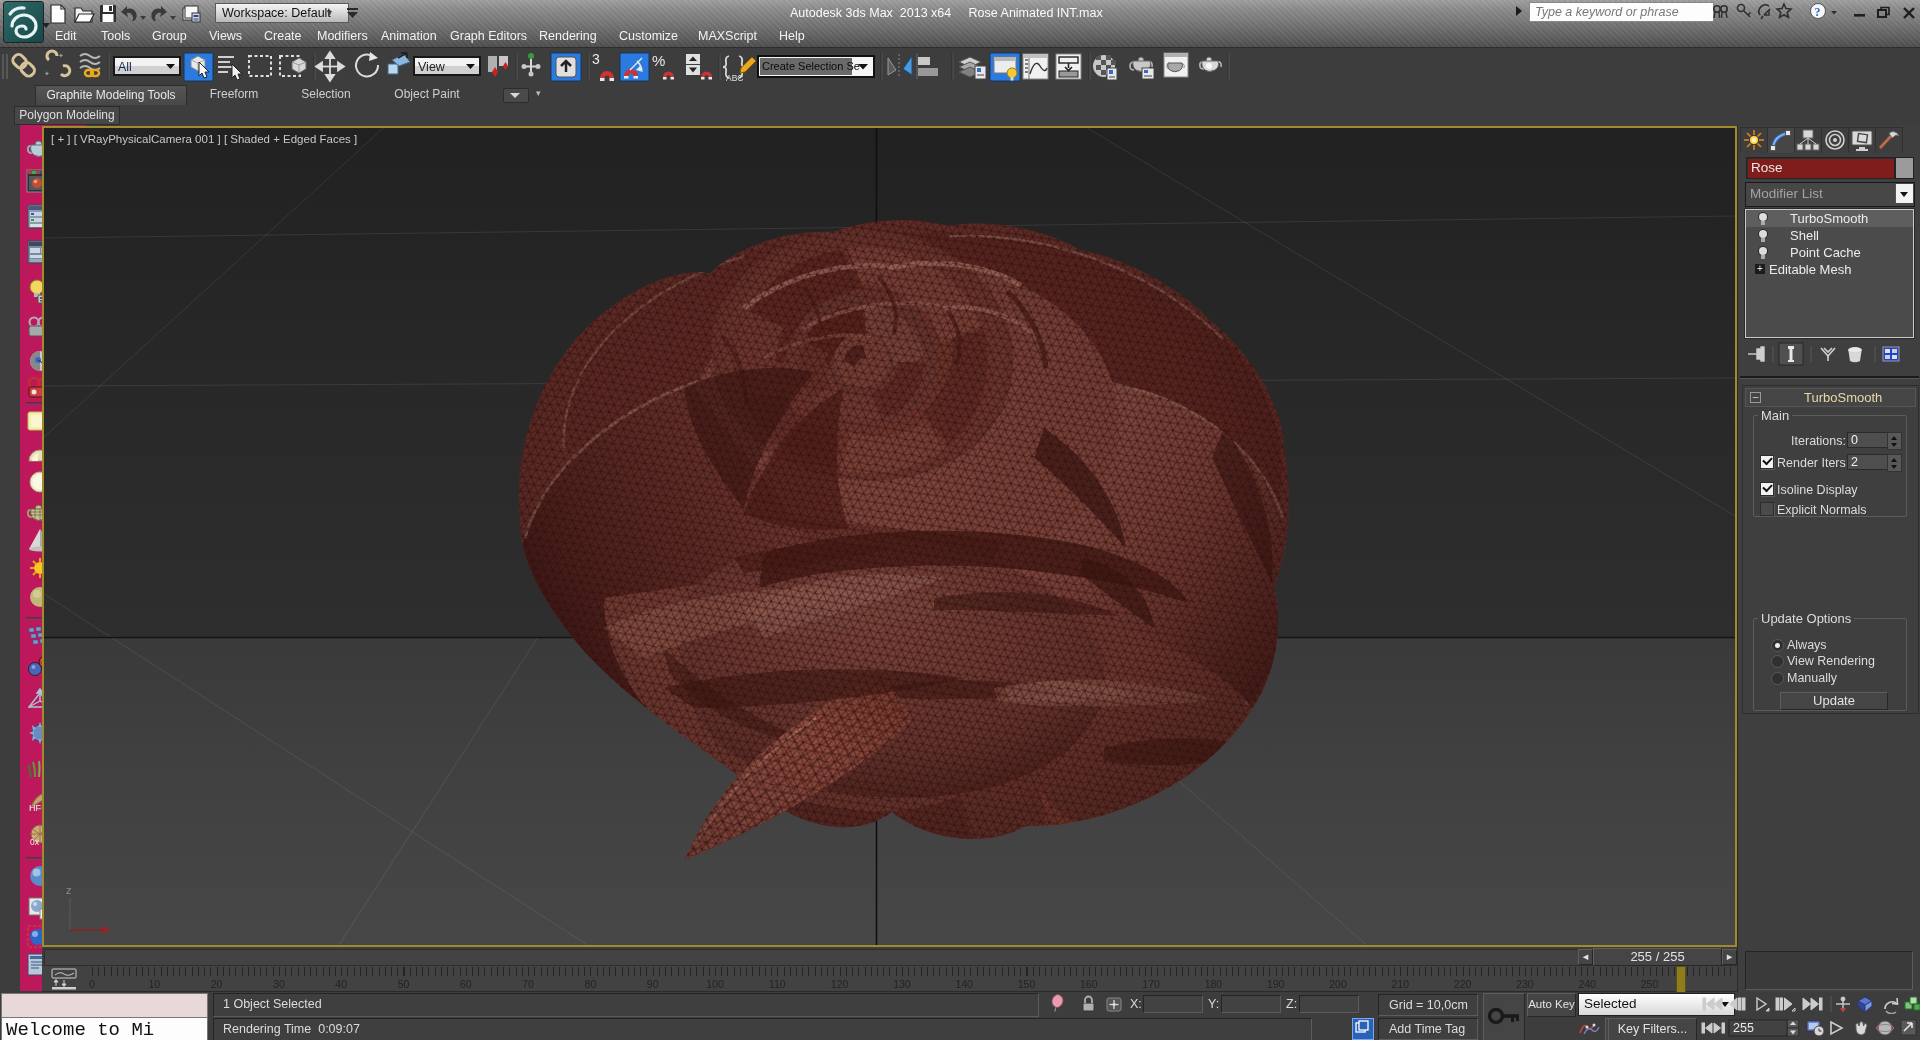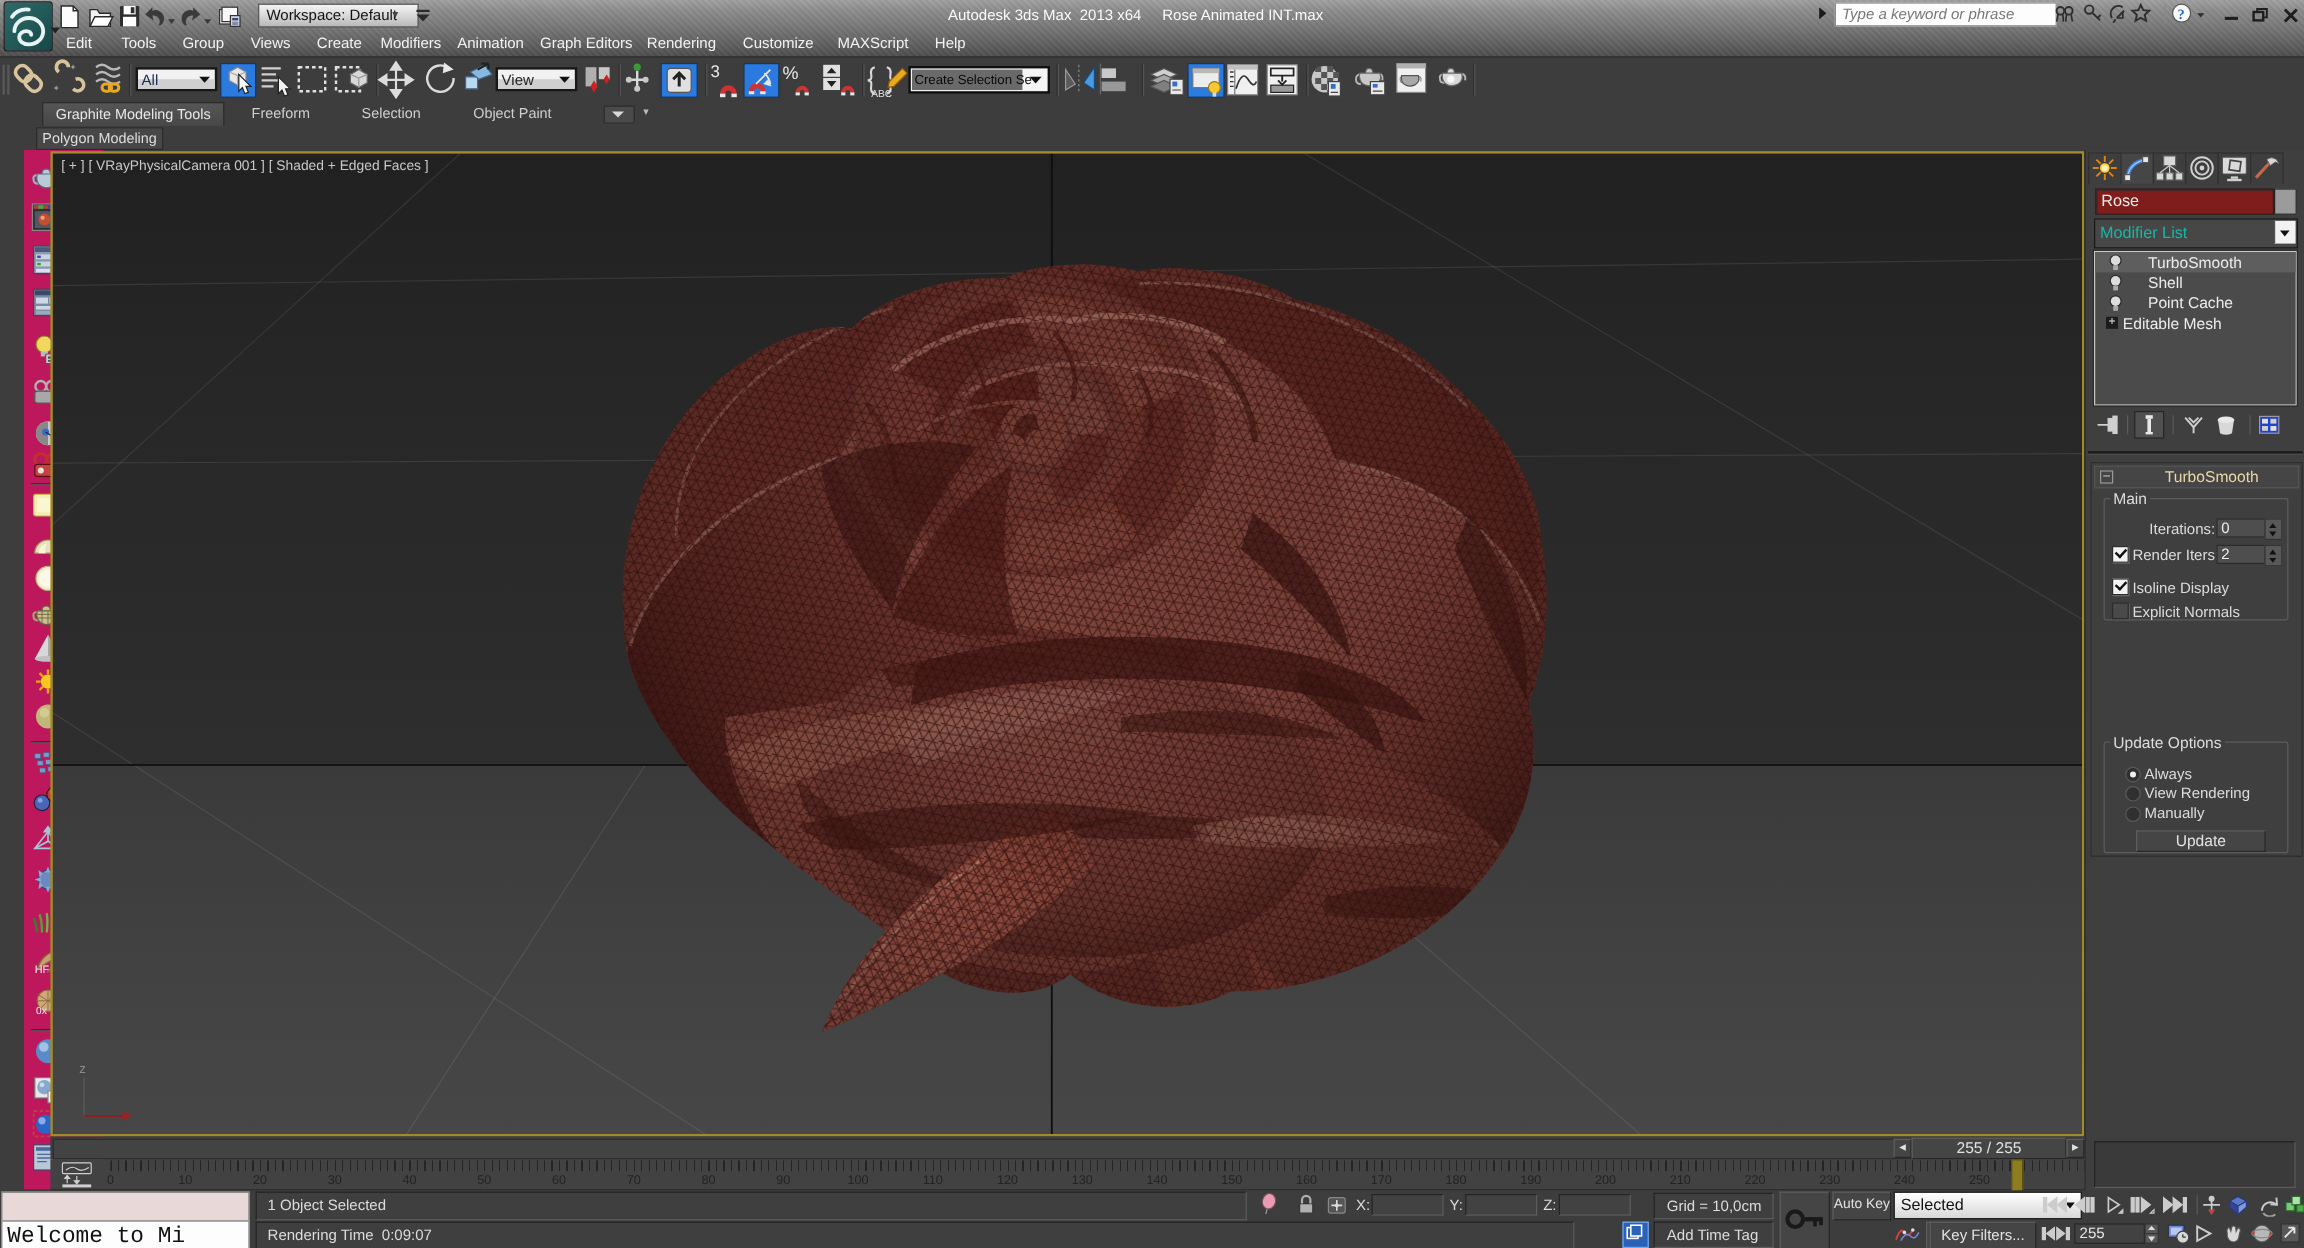--- a/index.html
+++ b/index.html
@@ -19,21 +19,21 @@
   #wscombo{left:215px;top:3px;width:126px;height:18px;background:linear-gradient(#f4f4f4,#d8d8d8 50%,#b8b8b8);
     border:1px solid #5a5a5a;color:#111;font-size:12.5px;line-height:18px;padding-left:6px;}
   #searchbox{left:1529px;top:2px;width:178px;height:18px;background:#fdfdfd;border:1px solid #888;
     color:#777;font-style:italic;font-size:12.5px;line-height:18px;padding-left:5px;}
   
   #toolbar{left:0;top:47px;width:1920px;height:37px;background:#3d3d3d;border-top:1px solid #2e2e2e;}
   
   #ribbon{left:0;top:84px;width:1920px;height:41px;background:#3d3d3d;}
   .rtab{position:absolute;top:1px;height:19px;line-height:19px;font-size:12px;color:#cfcfcf;text-align:center;}
   .rtab.active{background:linear-gradient(#565656,#474747);border:1px solid #2c2c2c;border-bottom:none;color:#e8e8e8;}
-  #polytab{position:absolute;left:30px;top:22px;width:104px;height:17px;background:#474747;border:1px solid #2c2c2c;
+  #polytab{position:absolute;left:14px;top:22px;width:104px;height:17px;background:#474747;border:1px solid #2c2c2c;
     color:#dedede;font-size:12px;line-height:16px;text-align:center;}
   
   #lefttb{left:0;top:125px;width:66px;height:866px;background:#be185d;margin-left:20px;}
   
   #vpborder{left:42px;top:126px;width:1695px;height:821px;background:#a08a2b;}
   #viewport{position:absolute;left:2px;top:2px;width:1691px;height:817px;overflow:hidden;
     background:linear-gradient(#212121 0%,#282828 30%,#2e2e2e 62.2%,#3a3a3a 62.5%,#414141 80%,#474747 100%);}
   #vplabel{position:absolute;left:7px;top:5px;color:#c8c8c8;font-size:11.5px;}
   
   #rpanel{left:1737px;top:125px;width:183px;height:915px;background:#3f3f3f;border-left:1px solid #2a2a2a;}
@@ -900,21 +900,21 @@
         <path d="M13 5 Q17 2 21 5 L23 8 L20 7 L16 10 Z" fill="#d8d8d8" stroke="#666" stroke-width="0.8"></path>
           </svg></div>
     </div>
 
     <div class="abs" style="left:8px;top:32px;width:147px;height:20px;background:#7f1d1d;border:1px solid #232323;box-shadow:inset 1px 1px 0 #2e2e2e;">
       <span style="position:absolute;left:4px;top:2px;font-size:13.5px;color:#ecebe4;">Rose</span>
       </div>
     <div class="abs" style="left:157px;top:32px;width:17px;height:20px;background:#9b9b9b;border:1px solid #222;"></div>
 
     <div class="abs" style="left:7px;top:57px;width:168px;height:23px;background:#474747;border:1px solid #191919;">
-      <span style="position:absolute;left:4px;top:3px;font-size:13.5px;color:#14b8a6;">Modifier List</span>
+      <span style="position:absolute;left:4px;top:3px;font-size:13.5px;color:#a3a3a3;">Modifier List</span>
       <div style="position:absolute;right:1px;top:1px;width:17px;height:19px;background:#f2f2f2;border-left:1px solid #555;">
         <div style="position:absolute;left:4px;top:8px;width:0;height:0;border-left:4.5px solid transparent;border-right:4.5px solid transparent;border-top:5px solid #111;"></div>
         </div>
     </div>
 
     <div class="abs" style="left:7px;top:84px;width:167px;height:127px;background:#4b4b4b;border:1px solid #c9c9c9;outline:1px solid #2a2a2a;">
       <div class="stackrow" style="top:0px;background:#5e5e5e;">
           <span class="bulb"></span>
           <span style="position:absolute;left:44px;">TurboSmooth</span>
         </div>

